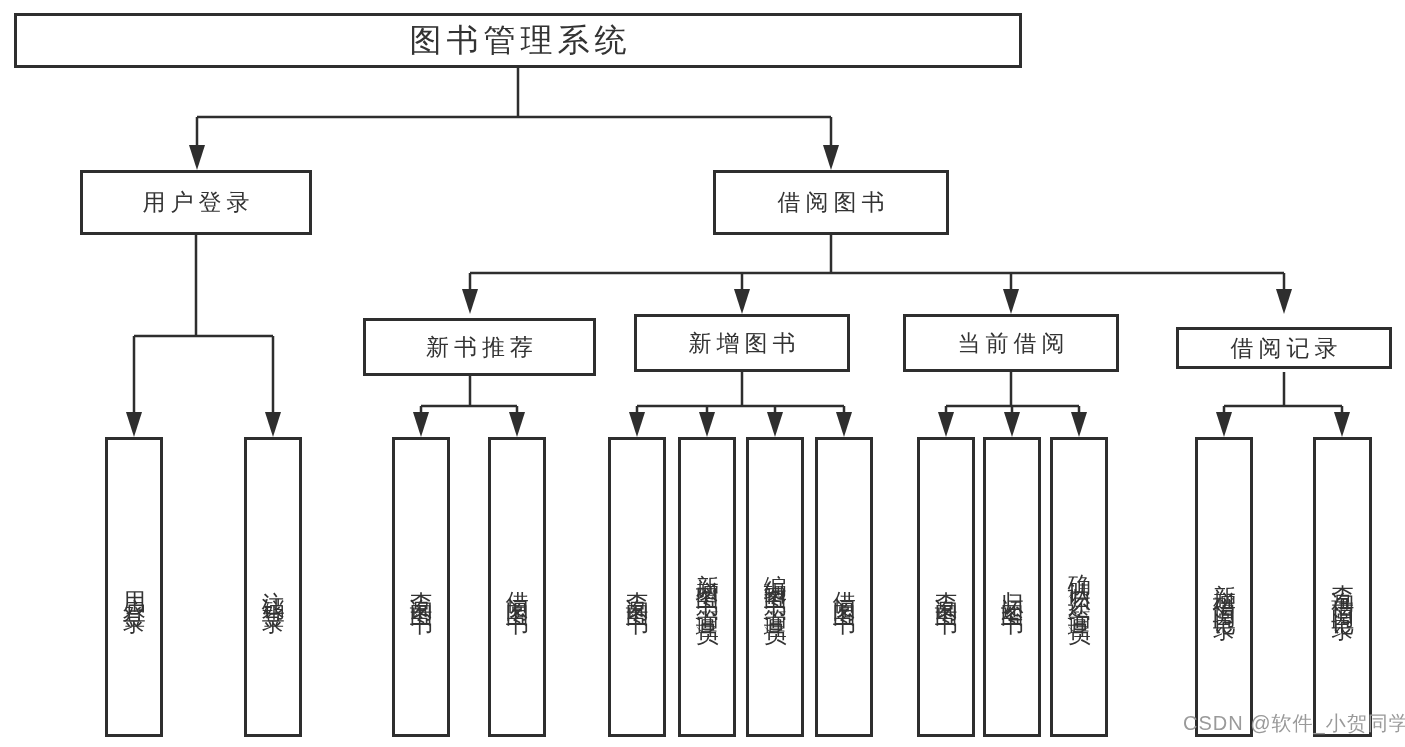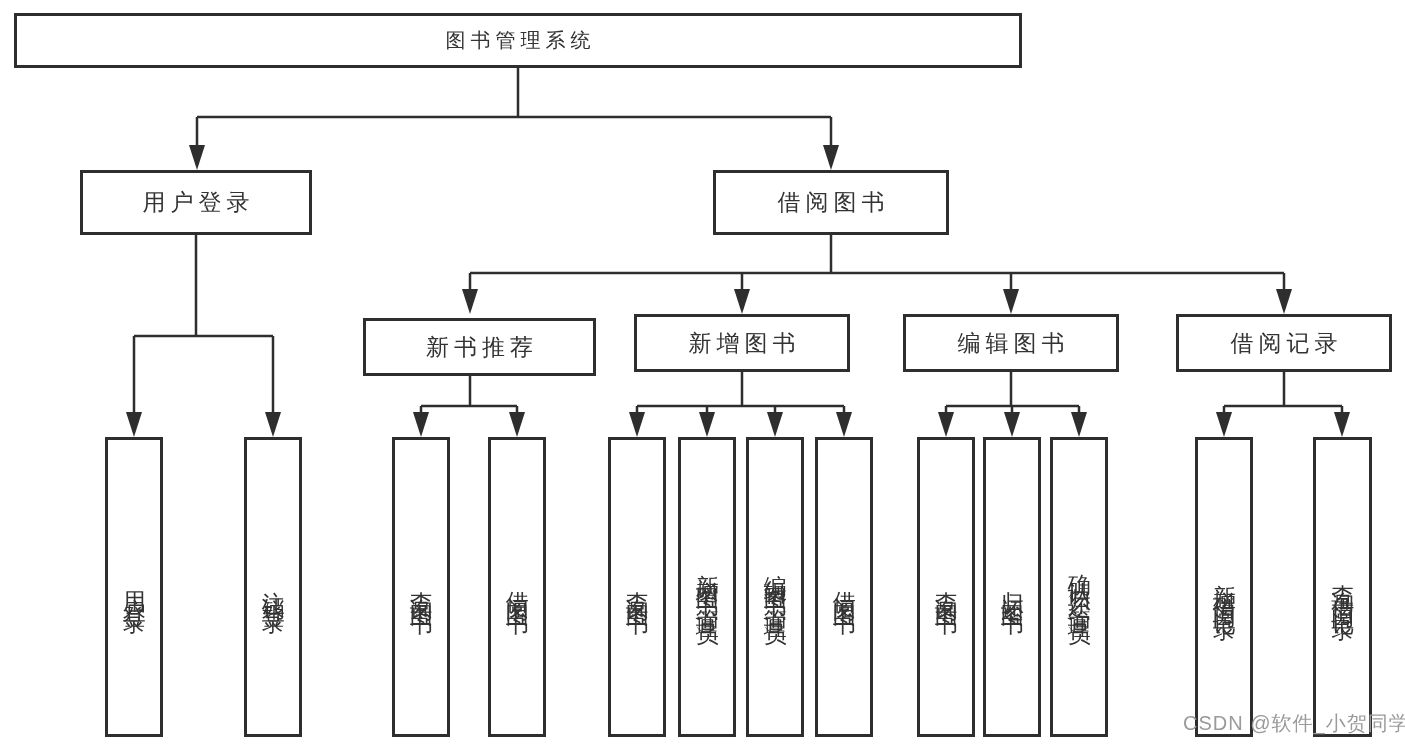--- a/index.html
+++ b/index.html
@@ -21,21 +21,21 @@
     align-items:center;
     justify-content:center;
     text-align:center;
     white-space:nowrap;
   }
   .h{
     font-size:23px;
     letter-spacing:5px;
     text-indent:5px;
   }
-  .root-label{font-size:20px;}
+  .root-label{font-size:32px;}
   .v{
     writing-mode:vertical-rl;
     text-orientation:mixed;
     font-size:23px;
     letter-spacing:7px;
     line-height:1.1;
   }
   .watermark{
     position:absolute;
     left:1183px;
@@ -83,22 +83,22 @@
     </g>
   </svg>
 
   <div class="box h root-label" style="left:14px;top:13px;width:1008px;height:55px">图书管理系统</div>
 
   <div class="box h" style="left:80px;top:170px;width:232px;height:65px">用户登录</div>
   <div class="box h" style="left:713px;top:170px;width:236px;height:65px">借阅图书</div>
 
   <div class="box h" style="left:363px;top:318px;width:233px;height:58px">新书推荐</div>
   <div class="box h" style="left:634px;top:314px;width:216px;height:58px">新增图书</div>
-  <div class="box h" style="left:903px;top:314px;width:216px;height:58px">编辑图书</div>
-  <div class="box h" style="left:1176px;top:314px;width:216px;height:58px">借阅记录</div>
+  <div class="box h" style="left:903px;top:314px;width:216px;height:58px">当前借阅</div>
+  <div class="box h" style="left:1176px;top:327px;width:216px;height:42px">借阅记录</div>
 
   <div class="box v" style="left:105px;top:437px;width:58px;height:300px">用户登录</div>
   <div class="box v" style="left:244px;top:437px;width:58px;height:300px">注销登录</div>
 
   <div class="box v" style="left:392px;top:437px;width:58px;height:300px">查询图书</div>
   <div class="box v" style="left:488px;top:437px;width:58px;height:300px">借阅图书</div>
 
   <div class="box v" style="left:608px;top:437px;width:58px;height:300px">查询图书</div>
   <div class="box v" style="left:678px;top:437px;width:58px;height:300px">新增图书（管理员）</div>
   <div class="box v" style="left:746px;top:437px;width:58px;height:300px">编辑图书（管理员）</div>

